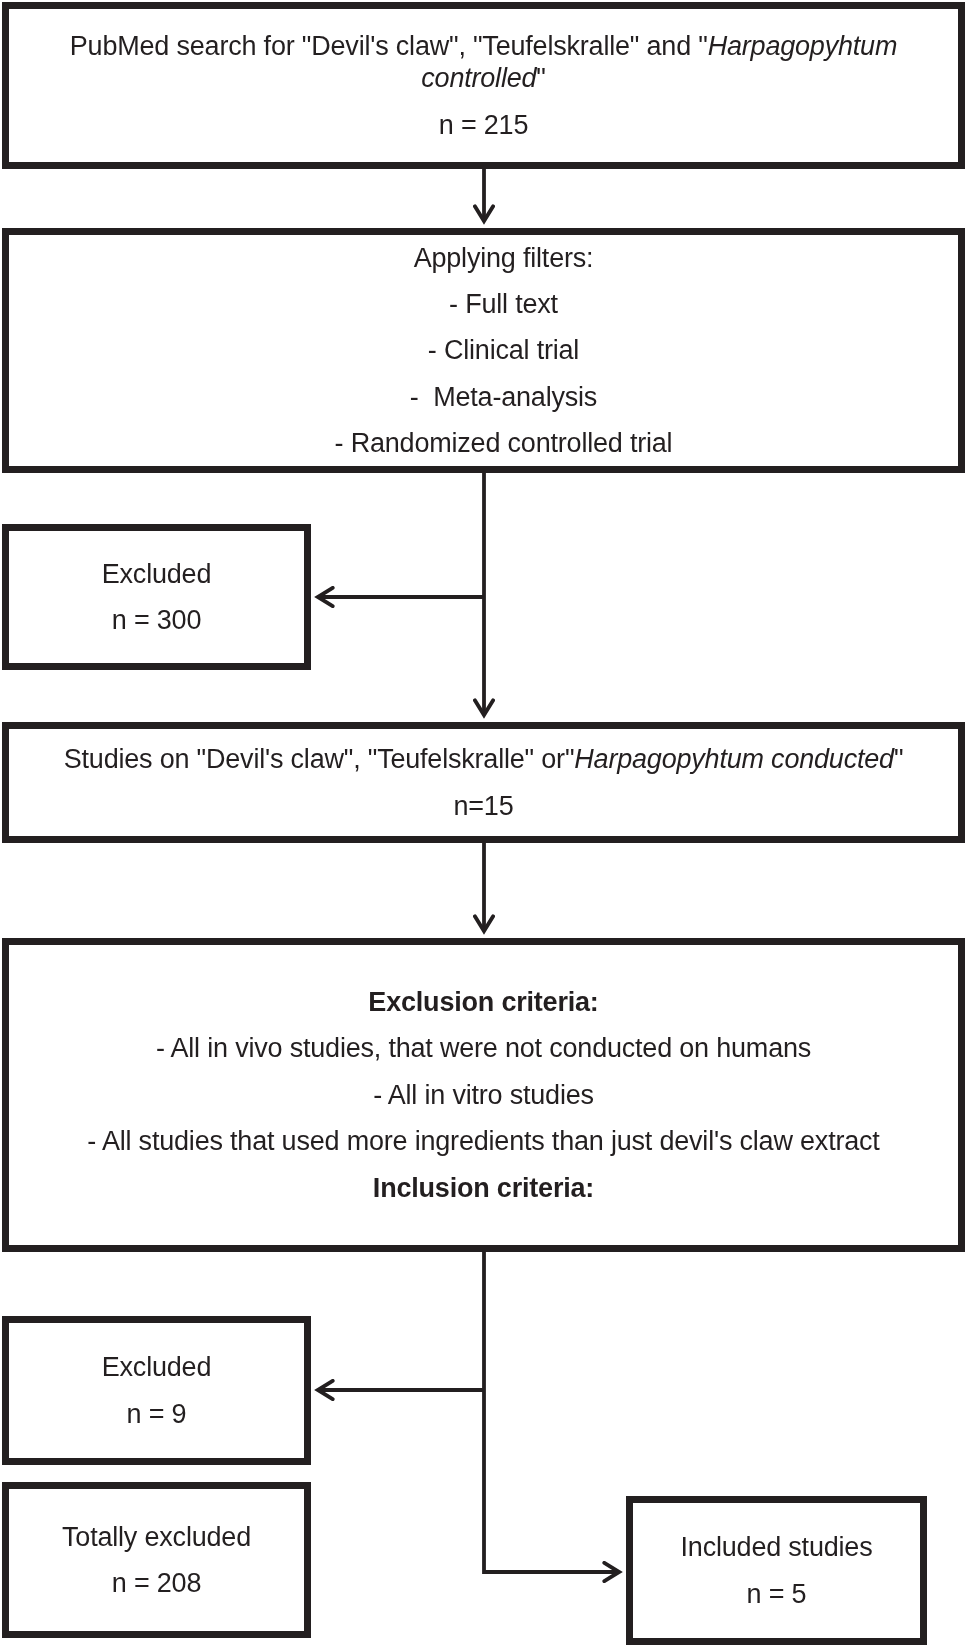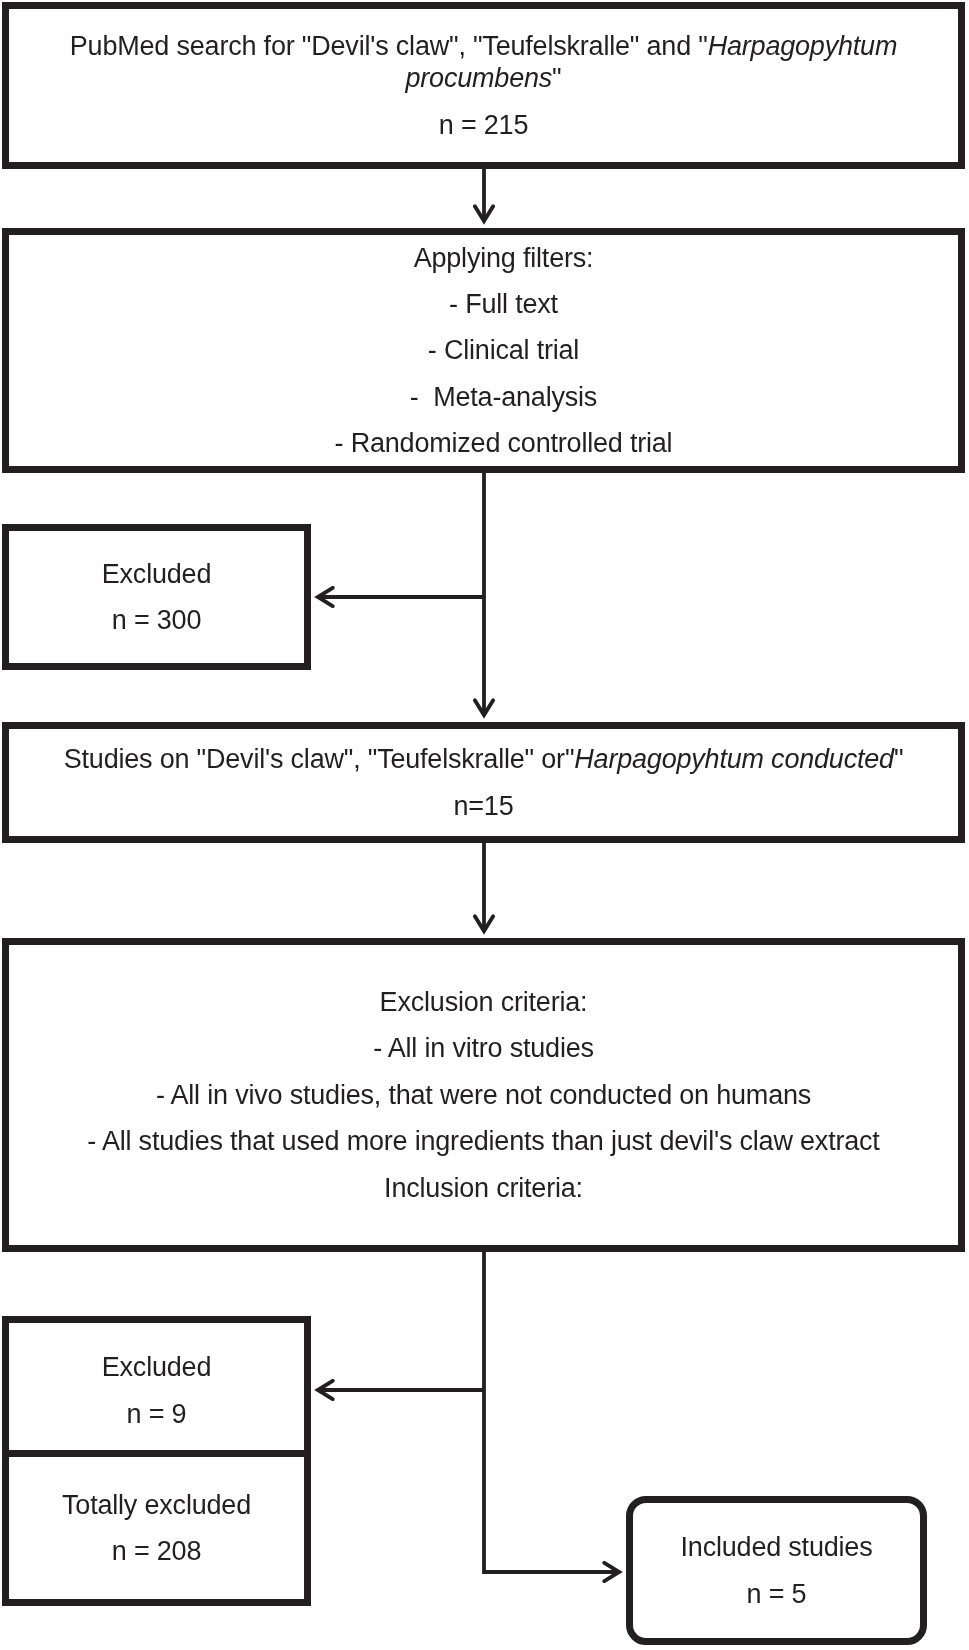--- a/index.html
+++ b/index.html
@@ -32,31 +32,31 @@
     flex-direction: column;
     justify-content: center;
     align-items: center;
     text-align: center;
     font-size: 27px;
     line-height: 1.2;
     letter-spacing: -0.2px;
     padding: 0 4px;
   }
   .box p { margin: 7px 0; white-space: pre-wrap; }
-  .bold { font-weight: normal; }
+  .bold { font-weight: bold; }
   .it { font-style: italic; text-align: center; }
 
   #box-search   { left: 2px;   top: 2px;    width: 963px; height: 167px; }
   #box-filters  { left: 2px;   top: 228px;  width: 963px; height: 245px; padding-left: 44px; }
   #box-excl200  { left: 2px;   top: 524px;  width: 309px; height: 146px; }
   #box-studies  { left: 2px;   top: 722px;  width: 963px; height: 121px; }
   #box-criteria { left: 2px;   top: 938px;  width: 963px; height: 314px; }
   #box-excl8    { left: 2px;   top: 1316px; width: 309px; height: 149px; }
-  #box-totally  { left: 2px;   top: 1450px; width: 309px; height: 156px; }
-  #box-included { left: 626px; top: 1496px; width: 301px; height: 149px; border-radius: 20px; }
+  #box-totally  { left: 2px;   top: 1482px; width: 309px; height: 156px; }
+  #box-included { left: 626px; top: 1496px; width: 301px; height: 149px; }
 </style>
 </head>
 <body>
 
 <div class="canvas">
 
   <svg class="connectors" viewBox="0 0 969 1650" xmlns="http://www.w3.org/2000/svg">
     <defs>
       <marker id="arrow" viewBox="0 0 10 10" refX="7.5" refY="5" markerWidth="6" markerHeight="6" orient="auto">
         <path d="M1.5,1 L8,5 L1.5,9" stroke-width="1.7" stroke-linecap="round"></path>
@@ -64,21 +64,21 @@
     </defs>
     <path d="M484,169 L484,220" stroke-width="3.8" marker-end="url(#arrow)"></path>
     <path d="M484,473 L484,714" stroke-width="3.8" marker-end="url(#arrow)"></path>
     <path d="M484,597 L319,597" stroke-width="3.8" marker-end="url(#arrow)"></path>
     <path d="M484,843 L484,930" stroke-width="3.8" marker-end="url(#arrow)"></path>
     <path d="M484,1252 L484,1572 L618,1572" stroke-width="3.8" marker-end="url(#arrow)"></path>
     <path d="M484,1390 L319,1390" stroke-width="3.8" marker-end="url(#arrow)"></path>
   </svg>
 
   <div class="box" id="box-search">
-    <p><span>PubMed search for "Devil's claw", "Teufelskralle" and "</span><span class="it">Harpagopyhtum</span><br><span class="it">procumbens</span><span>"</span></p>
+    <p><span>PubMed search for "Devil's claw", "Teufelskralle" and "</span><span class="it">Harpagopyhtum</span><br><span class="it">controlled</span><span>"</span></p>
     <p>n = 215</p>
   </div>
 
   <div class="box" id="box-filters">
       <p>Applying filters:</p>
       <p>- Full text</p>
       <p>- Clinical trial</p>
       <p>-  Meta-analysis</p>
       <p>- Randomized controlled trial</p>
     </div>
@@ -88,22 +88,22 @@
     <p>n = 300</p>
   </div>
 
   <div class="box" id="box-studies">
     <p><span>Studies on "Devil's claw", "Teufelskralle" or"</span><span class="it">Harpagopyhtum conducted</span><span>"</span></p>
     <p>n=15</p>
   </div>
 
   <div class="box" id="box-criteria">
       <p class="bold">Exclusion criteria:</p>
+      <p>- All in vivo studies, that were not conducted on humans</p>
       <p>- All in vitro studies</p>
-      <p>- All in vivo studies, that were not conducted on humans</p>
       <p>- All studies that used more ingredients than just devil's claw extract</p>
       <p class="bold">Inclusion criteria:</p>
     </div>
 
   <div class="box" id="box-excl8">
     <p>Excluded</p>
     <p>n = 9</p>
   </div>
 
   <div class="box" id="box-totally">

